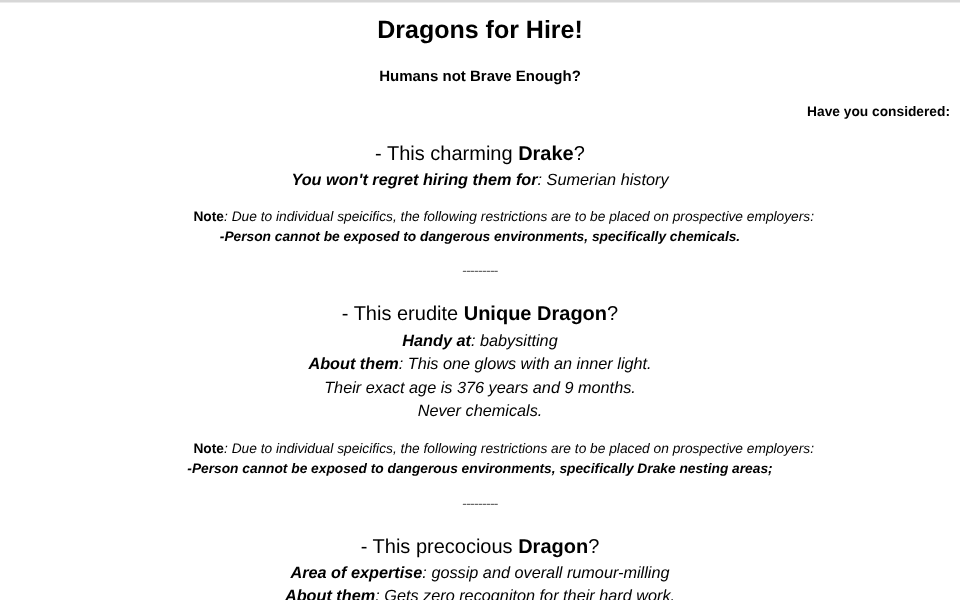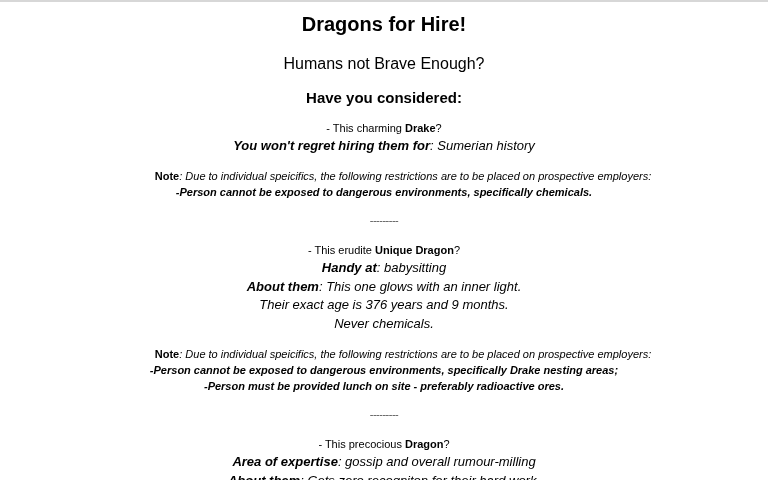--- a/index.html
+++ b/index.html
@@ -24,39 +24,39 @@
     padding: 0 8px;
     text-align: center;
   }
   h1.title {
     font-size: 20px;
     font-weight: bold;
     margin: 10px 0 0 0;
     line-height: 1.2;
   }
   h3.subtitle {
-    font-size: 16px;
-    font-weight: normal;
+    font-size: 12px;
+    font-weight: bold;
     margin: 18px 0 0 0;
     line-height: 1.2;
     text-align: center;
   }
   h3.prompt {
-    font-size: 15px;
+    font-size: 11px;
     font-weight: bold;
     margin: 16px 0 0 0;
     line-height: 1.2;
-    text-align: center;
+    text-align: right;
   }
   .entry {
     margin-top: 14px;
     text-align: center;
   }
   .entry-head {
-    font-size: 11px;
+    font-size: 16px;
     line-height: 1.45;
   }
   .entry-head .kind {
     font-weight: bold;
   }
   .detail {
     font-size: 13px;
     font-style: italic;
     line-height: 1.45;
   }
@@ -133,21 +133,20 @@
       <span class="lab">About them</span>: <span>This one glows with an inner light.</span>
     </div>
     <div class="detail">Their exact age is 376 years and 9 months.</div>
     <div class="detail">Never chemicals.</div>
 
     <div class="note-block">
       <div class="note-intro">
         <span class="lab">Note</span>: <span>Due to individual speicifics, the following restrictions are to be placed on prospective employers:</span>
       </div>
       <div class="restriction">-Person cannot be exposed to dangerous environments, specifically Drake nesting areas;</div>
-      <div class="restriction">-Person must be provided lunch on site - preferably radioactive ores.</div>
     </div>
   </div>
 
   <div class="sep">---------</div>
 
   <div class="entry">
     <div class="entry-head">
       <span>- This precocious </span><span class="kind">Dragon</span><span>?</span>
     </div>
     <div class="detail">

